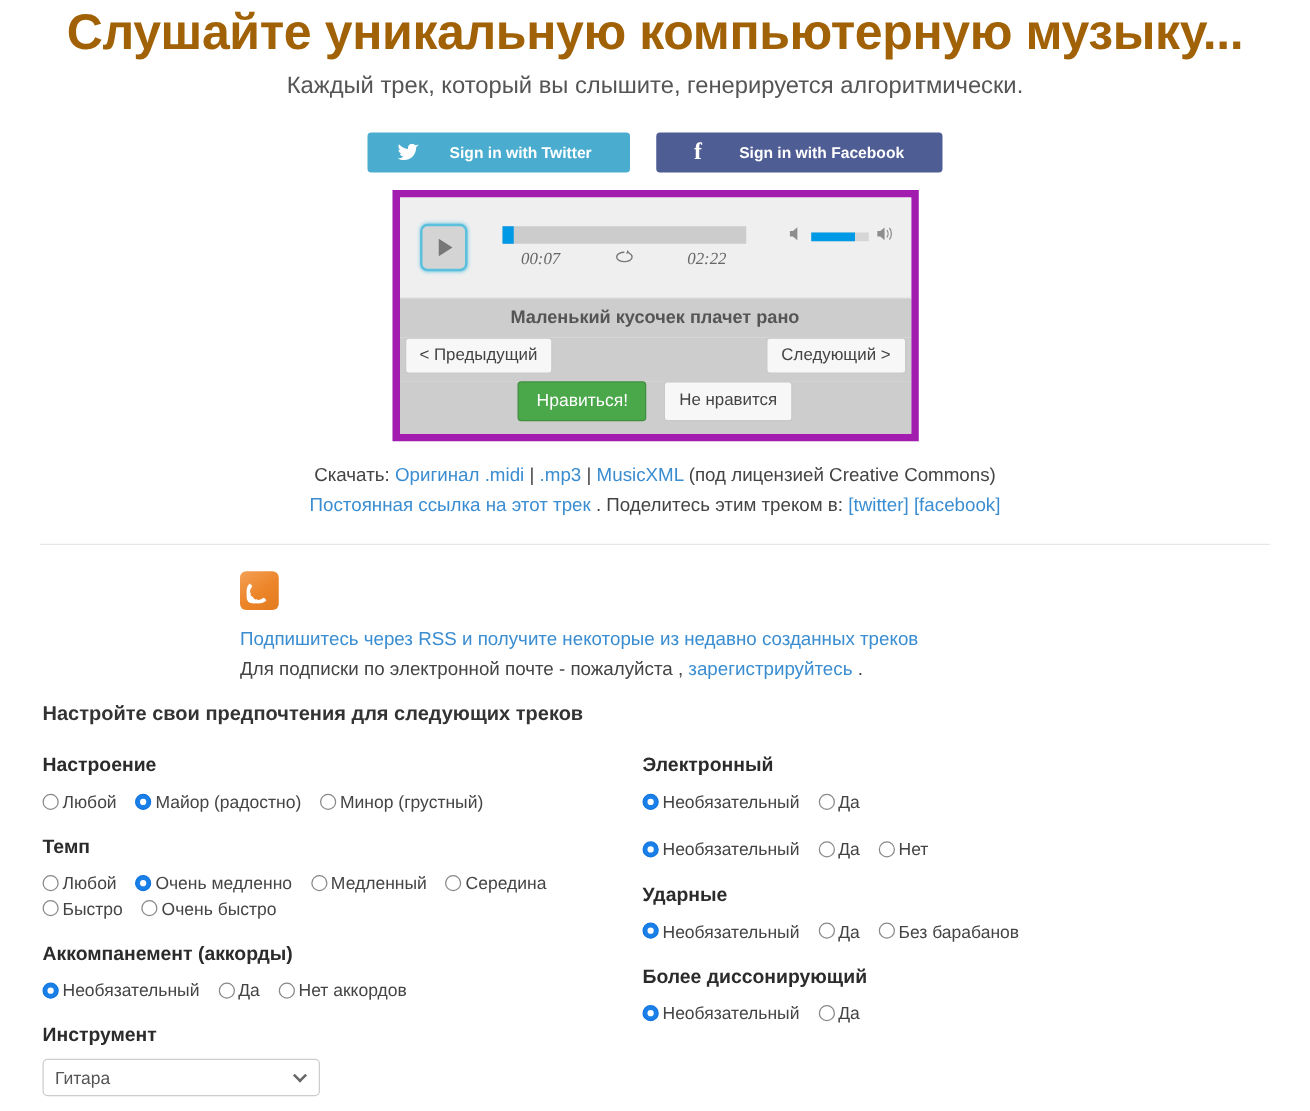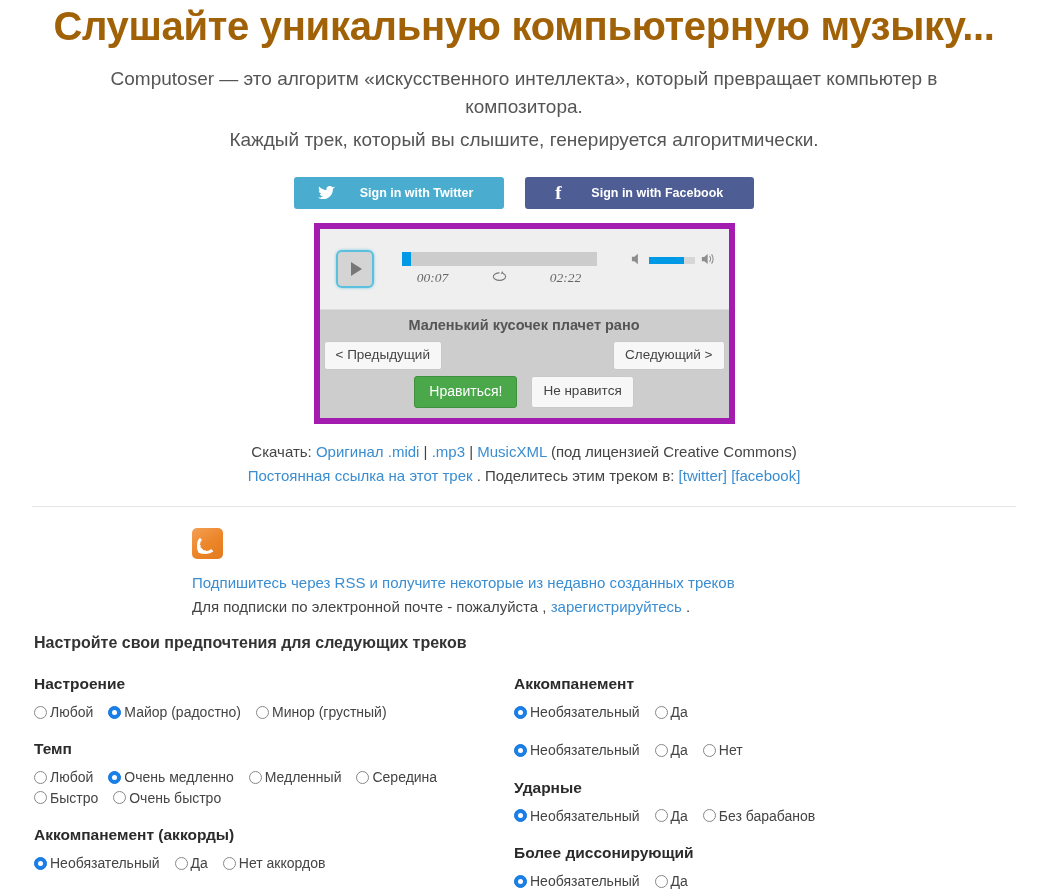--- a/index.html
+++ b/index.html
@@ -308,21 +308,20 @@
   }
   .wrap-label { font-size: 14px; color: #444444; }
 </style>
 </head>
 <body>
 
 <div class="page">
 
   <div class="hero">
     <h1 class="hero-title">Слушайте уникальную компьютерную музыку...</h1>
-    <p class="hero-sub">Computoser — это алгоритм «искусственного интеллекта», который превращает компьютер в композитора.</p>
     <p class="hero-sub2">Каждый трек, который вы слышите, генерируется алгоритмически.</p>
   </div>
 
   <div class="social-row">
     <button class="social-btn tw">
       <span class="sb-icon">
         <svg width="17" height="14" viewBox="0 0 24 20" aria-hidden="true">
           <path fill="#ffffff" d="M24 2.6c-.9.4-1.8.7-2.8.8 1-.6 1.8-1.6 2.2-2.8-1 .6-2 1-3.2 1.2C19.3.7 18 0 16.6 0c-2.7 0-4.8 2.1-4.8 4.8 0 .4 0 .7.1 1.1C7.8 5.7 4.1 3.7 1.6.7 1.2 1.4 1 2.2 1 3.1c0 1.7.8 3.1 2.1 4-.8 0-1.5-.2-2.2-.6 0 2.3 1.6 4.2 3.8 4.7-.4.1-.8.2-1.3.2-.3 0-.6 0-.9-.1.6 1.9 2.4 3.3 4.5 3.3-1.6 1.3-3.7 2-6 2-.4 0-.8 0-1.1-.1 2.1 1.4 4.7 2.2 7.4 2.2 8.9 0 13.8-7.4 13.8-13.8v-.6c1-.7 1.8-1.5 2.4-2.5z"></path>
         </svg>
       </span>
@@ -500,21 +499,21 @@
             <div class="sel-wrap">
               <div class="sel-box">
                 <span>Гитара</span>
                 <span class="chev"></span>
               </div>
             </div>
           </div>
         </div>
       <div class="col-r" id="col-right">
           <div class="grp">
-            <div class="grp-h">Аккомпанемент</div>
+            <div class="grp-h">Электронный</div>
             <div class="opts">
               <label class="opt">
                 <span class="radio on"></span>
                 <span class="wrap-label">Необязательный</span>
               </label>
               <label class="opt">
                 <span class="radio"></span>
                 <span class="wrap-label">Да</span>
               </label>
             </div>

